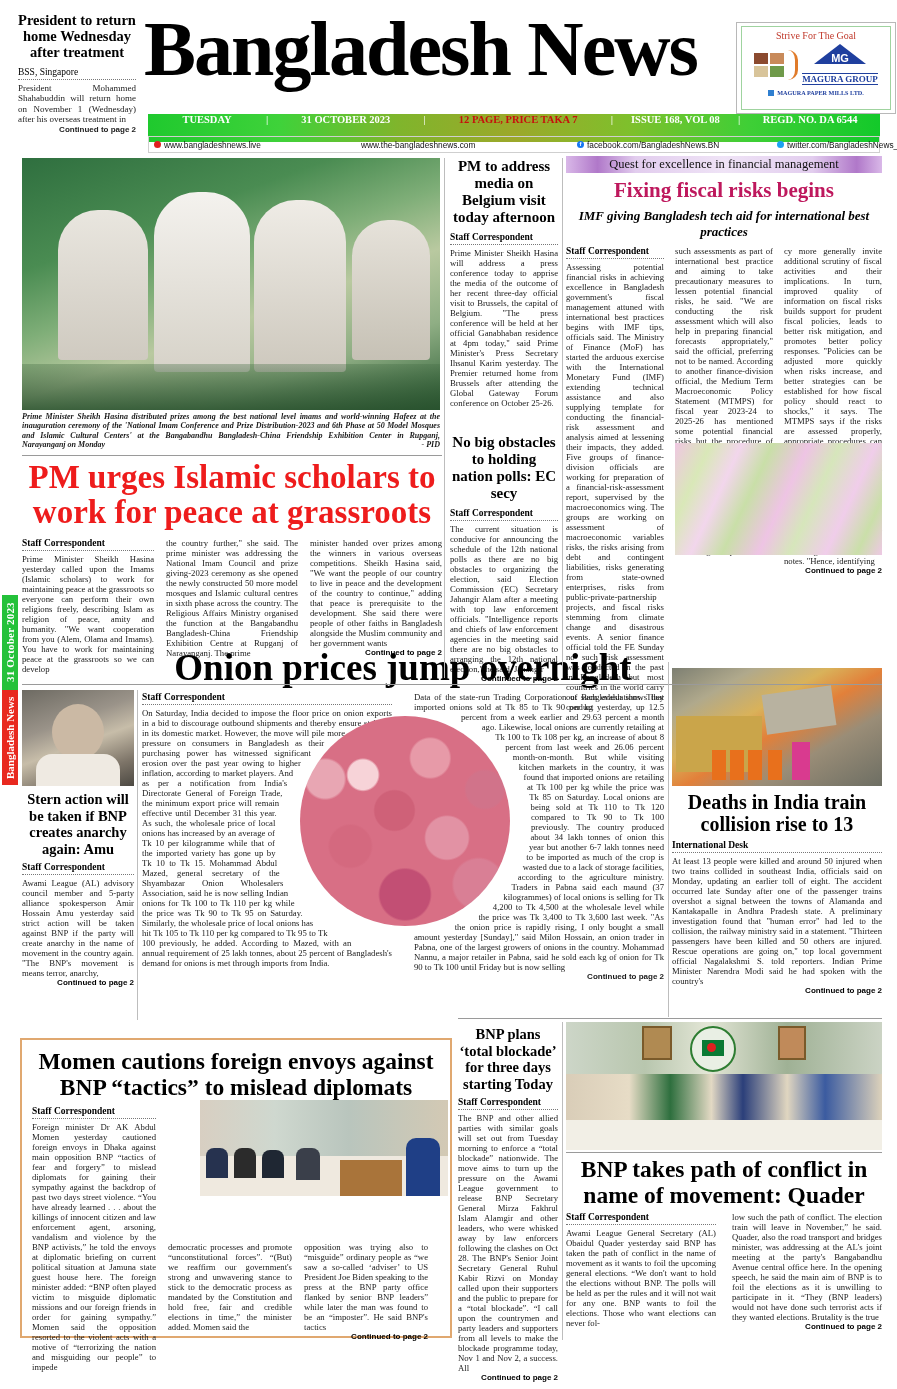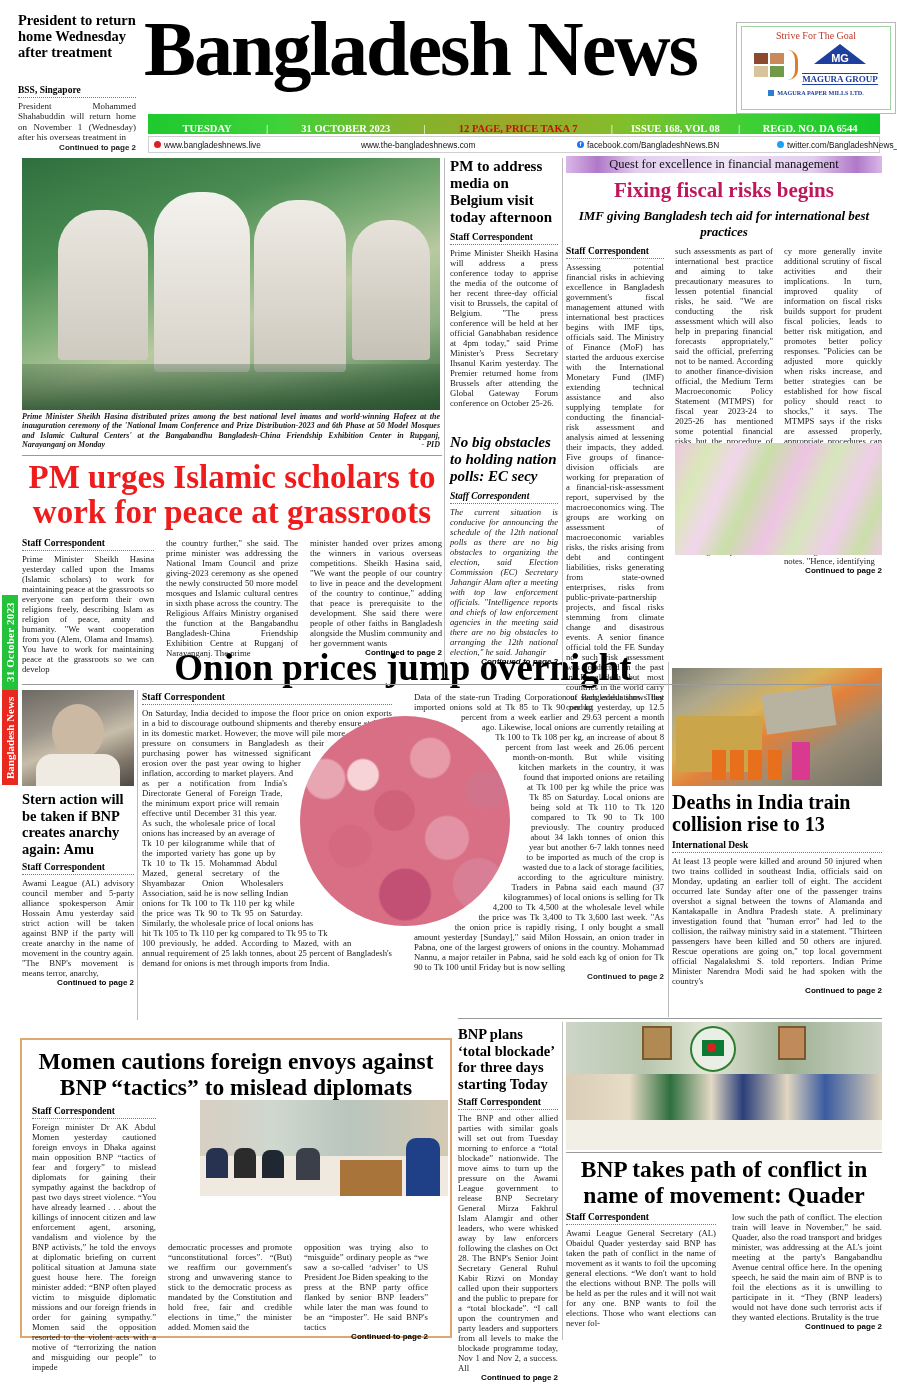--- a/index.html
+++ b/index.html
@@ -30,24 +30,24 @@
     color:#ffffff; font-weight: bold; font-size: 11px;
     text-align:center; line-height:16px;
     font-family:"Liberation Serif", serif;
   }
 
   
   .masthead { position:absolute; left:18px; top:8px; width:862px; height:105px; }
   .brief-box { position:absolute; left:0; top:4px; width:118px; }
   .brief-head {
     font-family:"Liberation Serif", serif; font-weight:bold;
-    font-size:14.5px; line-height:16px; color:#000;
+    font-size:14.5px; line-height:16px; text-align:center; color:#000;
   }
   .brief-byline {
-    font-weight:bold; font-size:9.5px; margin-top:25px; color:#000;
+    font-weight:normal; font-size:9.5px; margin-top:7px; color:#000;
     font-family:"Liberation Serif", serif;
   }
   .dotrule { border-top:1px dotted #777; margin:2px 0 3px 0; height:1px; }
   .brief-body {
     font-size:9px; line-height:10.4px; text-align:justify; color:#222;
   }
   .cont { font-family:"Liberation Sans", sans-serif; font-weight:bold; font-size:8px; text-align:right; display:block; }
 
   .nameplate { position:absolute; left:126px; top:0px; width:610px; }
   .kicker {
@@ -82,23 +82,23 @@
   .mg-letters{ position:absolute; left:-14px; top:8px; width:28px; color:#fff;
                font-weight:bold; font-size:11px; font-family:"Liberation Sans",sans-serif;}
   .mg-name { color:#1f3f9e; font-size:9px; font-weight:bold; border-top:1px solid #1f3f9e;
              border-bottom:1px solid #1f3f9e; margin-top:9px; font-family:"Liberation Serif",serif;}
   .ad-foot { margin-top:4px; font-size:6.2px; color:#1f3f9e; font-weight:bold;
              display:flex; align-items:center; gap:3px; font-family:"Liberation Serif",serif;}
   .ad-foot .sq{ width:6px;height:6px;background:#2f7fd0; display:inline-block;}
 
   
   .datebar {
-    position:absolute; left:148px; top:114px; width:732px; height:20px;
+    position:absolute; left:148px; top:114px; width:732px; height:28px;
     background:linear-gradient(90deg,#1fc92e 0%,#3fd23a 18%,#7fb52c 34%,#9ca82a 50%,#7ec02c 66%,#3fcf36 82%,#13c92a 100%);
-    display:flex; align-items:flex-end; color:#fff; font-weight:bold; font-size:10.5px;
+    display:flex; align-items:flex-start; color:#fff; font-weight:bold; font-size:10.5px;
     font-family:"Liberation Serif", serif;
   }
   .datebar span { text-align:center; }
   .db-sep { color:#ffffff; opacity:.85; }
   .red-t { color:#c7100c; }
 
   .weburl {
     position:absolute; left:148px; top:136px; width:732px; height:17px;
     border:1px solid #cfcfcf; display:flex; align-items:center;
     font-size:8.3px; color:#111; font-family:"Liberation Sans", sans-serif;
@@ -106,21 +106,21 @@
   .weburl > div { display:flex; align-items:center; gap:3px; }
   .dot-red { width:7px;height:7px;border-radius:50%;background:#e02020; display:inline-block;}
   .dot-fb { width:7px;height:7px;border-radius:50%;background:#1877f2; color:#fff; font-size:6px;
             text-align:center; line-height:7px; font-weight:bold;}
   .dot-tw { width:7px;height:7px;border-radius:50%;background:#1da1f2; }
 
   
   .byline { font-weight:bold; font-size:9.5px; font-family:"Liberation Serif", serif; color:#000; }
   .body-txt { font-size:8.7px; line-height:10px; text-align:justify; color:#1a1a1a;
               font-family:"Liberation Serif", serif; }
-  .hl { font-family:"Liberation Serif", serif; font-weight:bold; color:#000; }
+  .hl { font-family:"Liberation Serif", serif; font-weight:bold; color:#000; text-align:center; }
 
   
   .photo { background:#dcdcdc; position:relative; overflow:hidden; }
   .capt { font-style:italic; font-size:8px; line-height:9.4px; text-align:justify; color:#1a1a1a;
           font-family:"Liberation Serif", serif; }
   .capt .credit { float:right; font-style:italic; }
 
   .lead-photo { position:absolute; left:22px; top:158px; width:418px; height:252px;
      background:linear-gradient(160deg,#2f6f3f 0%,#4a8c52 28%,#7fae78 45%,#b9c9a0 60%,#8fae84 78%,#2e5f36 100%); }
   .lead-cap { position:absolute; left:22px; top:412px; width:418px;font-weight:bold; }
@@ -128,21 +128,21 @@
   .lead-hl { position:absolute; left:22px; top:460px; width:420px;
              color:#ee1c1c; font-size:33px; line-height:35px; font-weight:bold;
              text-align:center; font-family:"Liberation Serif", serif; }
 
   .lead-cols { position:absolute; left:22px; top:538px; width:420px;
                display:grid; grid-template-columns:132px 132px 132px; gap:12px; }
 
   
   .c-pm { position:absolute; left:450px; top:158px; width:108px; }
   .c-pm .hl { font-size:15px; line-height:17px; }
-  .c-pm2 { position:absolute; left:450px; top:434px; width:108px;font-style:italic; }
+  .c-pm2 { position:absolute; left:450px; top:434px; width:108px; }
   .c-pm2 .hl { font-size:15px; line-height:17px; }
 
   
   .fr-wrap { position:absolute; left:566px; top:156px; width:316px; }
   .fr-ribbon {
     position:relative; height:17px; display:flex; align-items:center; justify-content:center;
     background:linear-gradient(90deg,#d9b8e8 0%,#b078c9 10%,#e2cdee 22%,#efe3f6 50%,#e2cdee 78%,#b078c9 92%,#d9b8e8 100%);
     font-size:12.5px; font-weight:normal; color:#111; font-family:"Liberation Serif", serif;
   }
   .fr-hl { font-size:21px; line-height:33px; font-weight:bold; text-align:center;

